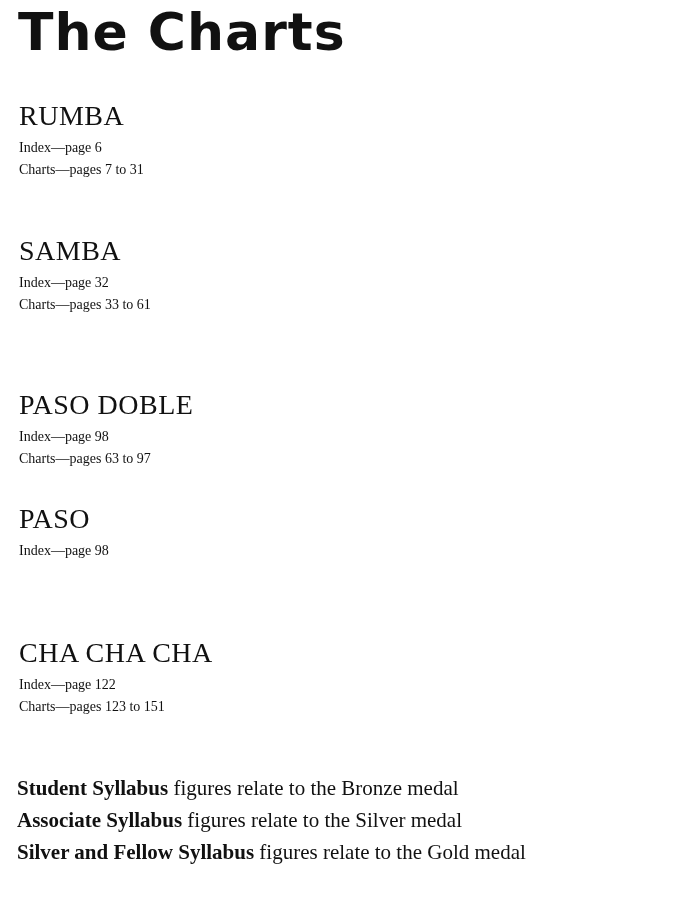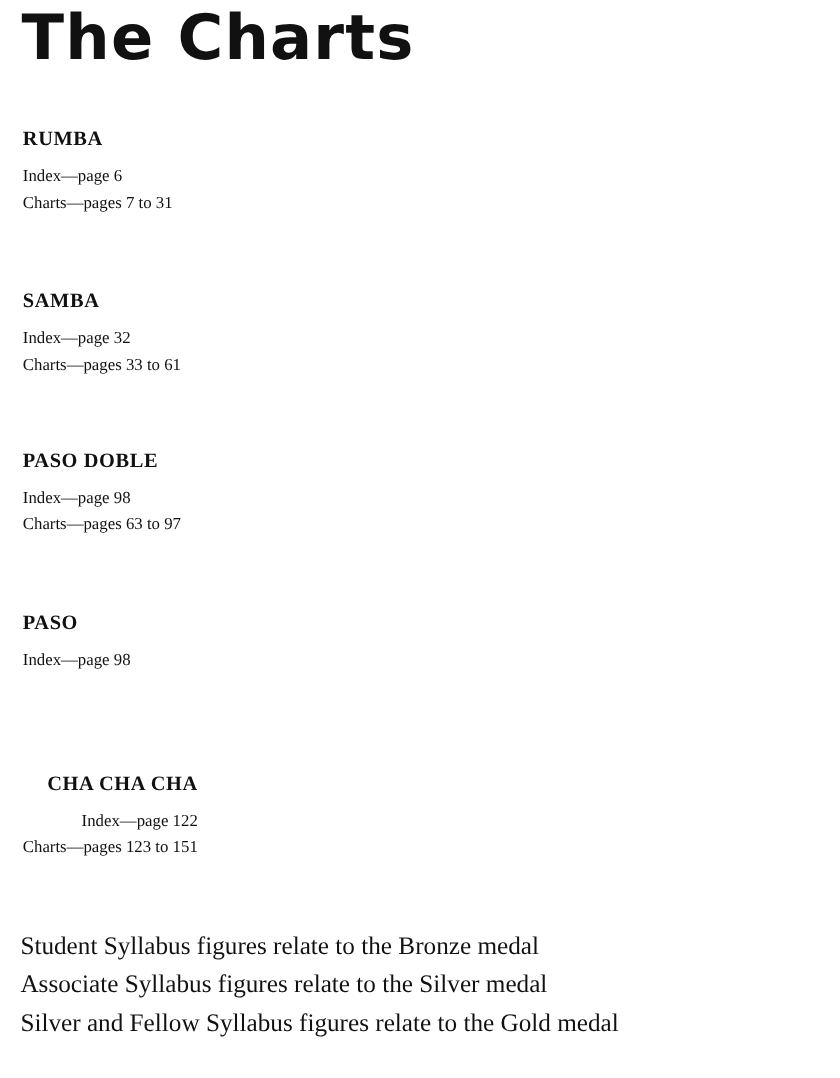--- a/index.html
+++ b/index.html
@@ -24,22 +24,22 @@
       letter-spacing: 1px;
       margin: 0;
       line-height: 72px;
     }
     .section {
       position: absolute;
       left: 19px;
     }
     .section-heading {
       font-family: "Liberation Serif", serif;
-      font-weight: bold;
-      font-size: 17px;
+      font-weight: normal;
+      font-size: 28px;
       line-height: 26px;
       letter-spacing: 0.5px;
       margin: 0 0 8px 0;
     }
     .section-line {
       font-family: "Liberation Serif", serif;
       font-size: 14px;
       line-height: 22px;
       margin: 0;
     }
@@ -49,53 +49,53 @@
       top: 772px;
     }
     .footnote {
       font-family: "Liberation Serif", serif;
       font-size: 21px;
       line-height: 32px;
       margin: 0;
       white-space: nowrap;
     }
     .footnote b {
-      font-weight: normal;
+      font-weight: bold;
       margin-top: 39px;
     }
   </style>
 </head>
 <body>
 
 <h1 class="title">The Charts</h1>
 
 <div class="section" style="top:103px;">
   <p class="section-heading">RUMBA</p>
   <p class="section-line">Index—page 6</p>
   <p class="section-line">Charts—pages 7 to 31</p>
 </div>
 
 <div class="section" style="top:238px;">
   <p class="section-heading">SAMBA</p>
   <p class="section-line">Index—page 32</p>
   <p class="section-line">Charts—pages 33 to 61</p>
 </div>
 
-<div class="section" style="top:371px;">
+<div class="section" style="top:392px;">
   <p class="section-heading">PASO DOBLE</p>
   <p class="section-line">Index—page 98</p>
   <p class="section-line">Charts—pages 63 to 97</p>
 </div>
 
 <div class="section" style="top:506px;">
   <p class="section-heading">PASO</p>
   <p class="section-line">Index—page 98</p>
 </div>
 
-<div class="section" style="top:640px;text-align:right;">
+<div class="section" style="top:640px;">
   <p class="section-heading">CHA CHA CHA</p>
   <p class="section-line">Index—page 122</p>
   <p class="section-line">Charts—pages 123 to 151</p>
 </div>
 
 <div class="footnotes">
   <p class="footnote"><b>Student Syllabus</b><span> figures relate to the Bronze medal</span></p>
   <p class="footnote"><b>Associate Syllabus</b><span> figures relate to the Silver medal</span></p>
   <p class="footnote"><b>Silver and Fellow Syllabus</b><span> figures relate to the Gold medal</span></p>
 </div>

